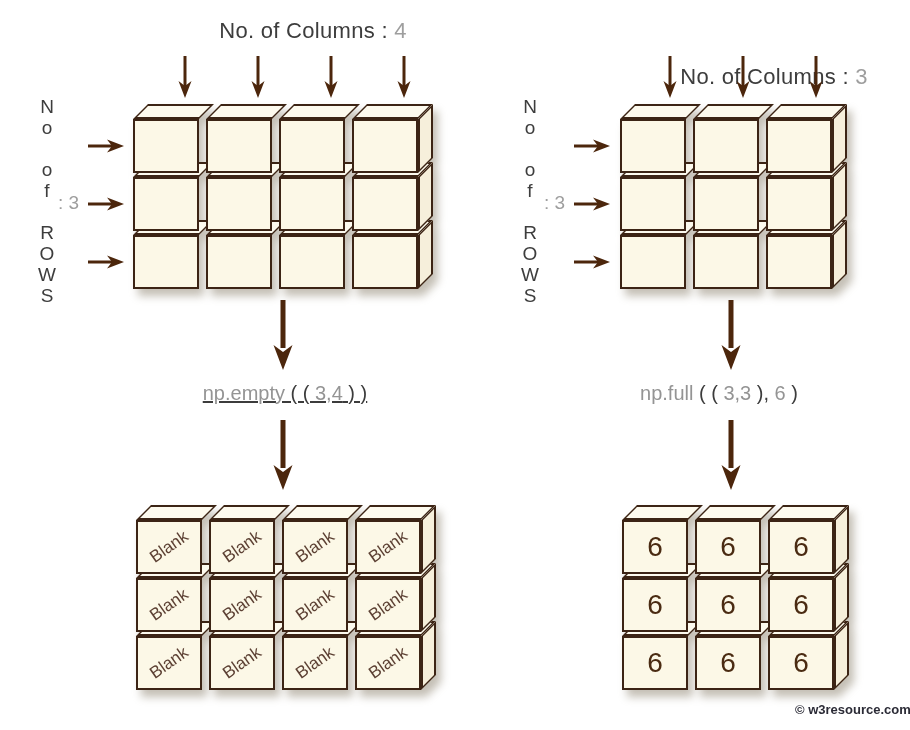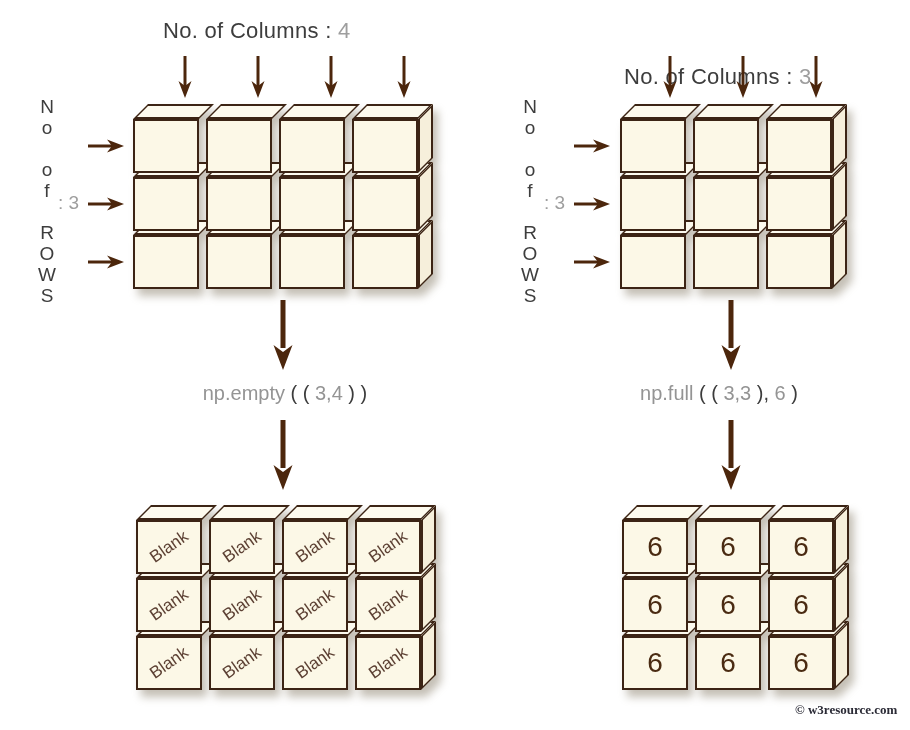--- a/index.html
+++ b/index.html
@@ -5,21 +5,21 @@
   html,body{margin:0;padding:0;}
   body{
     width:910px;height:730px;position:relative;background:#ffffff;
     font-family:"Liberation Sans","DejaVu Sans",sans-serif;
     overflow:hidden;
   }
   .abs{position:absolute;}
 
   
   .col-title{
-    width:300px;font-size:22px;color:#3d3d3d;
+    width:300px;text-align:center;font-size:22px;color:#3d3d3d;
     letter-spacing:.3px;white-space:nowrap;
   }
   .col-title .num{color:#9e9e9e;}
   .rows-label{
     width:24px;text-align:center;font-size:19px;line-height:21px;
     color:#3d3d3d;white-space:pre-line;
   }
   .rows-value{font-size:19px;color:#9e9e9e;white-space:nowrap;}
 
   
@@ -164,21 +164,21 @@
       <div class="face right"></div>
       <div class="face front"></div>
     </div>
   </div>
 
 <svg class="arrow abs" style="left:270px;top:300px;" width="26" height="70">
     <line x1="13" y1="0" x2="13" y2="48" stroke-width="5"></line>
     <path d="M13 70 L3.5 45 L13 52 L22.5 45 Z"></path>
   </svg>
 
-<div class="abs formula" style="left:135px;top:382px;"><span class="fn">np.empty</span><span class="punct"> ( ( </span><span class="num">3,4</span><span class="punct"> ) )</span></div>
+<div class="abs formula" style="left:135px;top:382px;text-decoration:underline;"><span class="fn">np.empty</span><span class="punct"> ( ( </span><span class="num">3,4</span><span class="punct"> ) )</span></div>
 
 <svg class="arrow abs" style="left:270px;top:420px;" width="26" height="70">
     <line x1="13" y1="0" x2="13" y2="48" stroke-width="5"></line>
     <path d="M13 70 L3.5 45 L13 52 L22.5 45 Z"></path>
   </svg>
 
 <div class="grid cols4" style="left:136px;top:505px;">
     <div class="cube" style="left: 0px; top: 0px; z-index: 100;">
       <div class="face top"></div>
       <div class="face front">
@@ -403,13 +403,13 @@
     </div>
     <div class="cube" style="left: 146px; top: 116px; z-index: 82;">
       <div class="face top"></div>
       <div class="face right"></div>
       <div class="face front">
         <span class="cell-value upright">6</span>
       </div>
     </div>
   </div>
 
-<div class="abs credit" style="left:795px;top:702px;font-family:Liberation Serif, serif;">© w3resource.com</div>
+<div class="abs credit" style="left:795px;top:702px;">© w3resource.com</div>
 
 </body></html>

